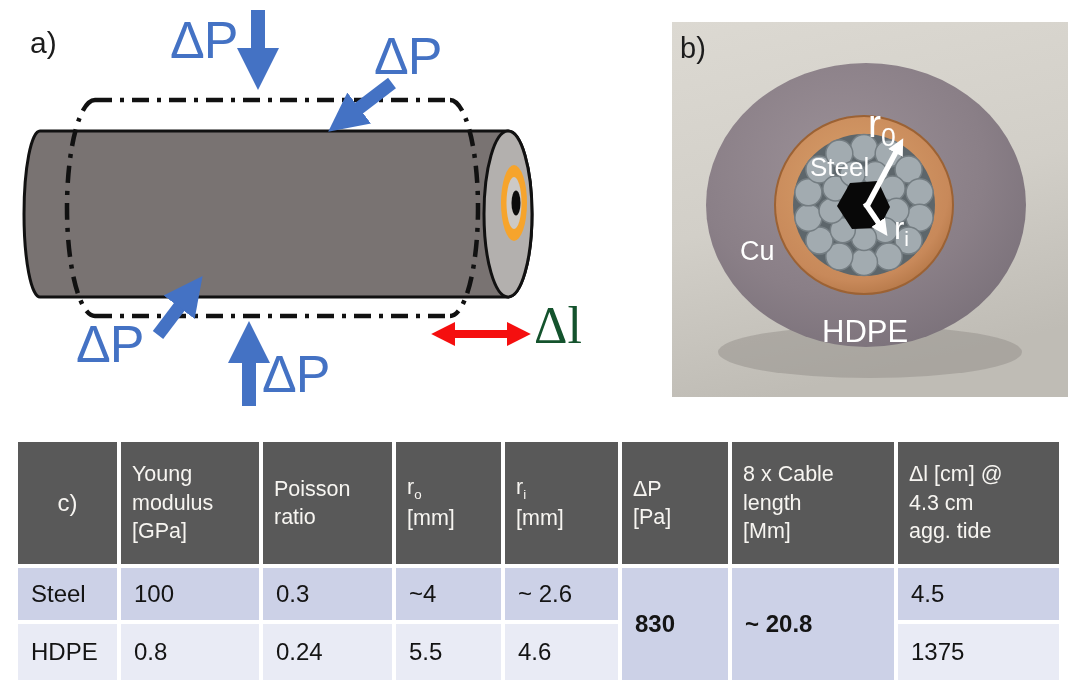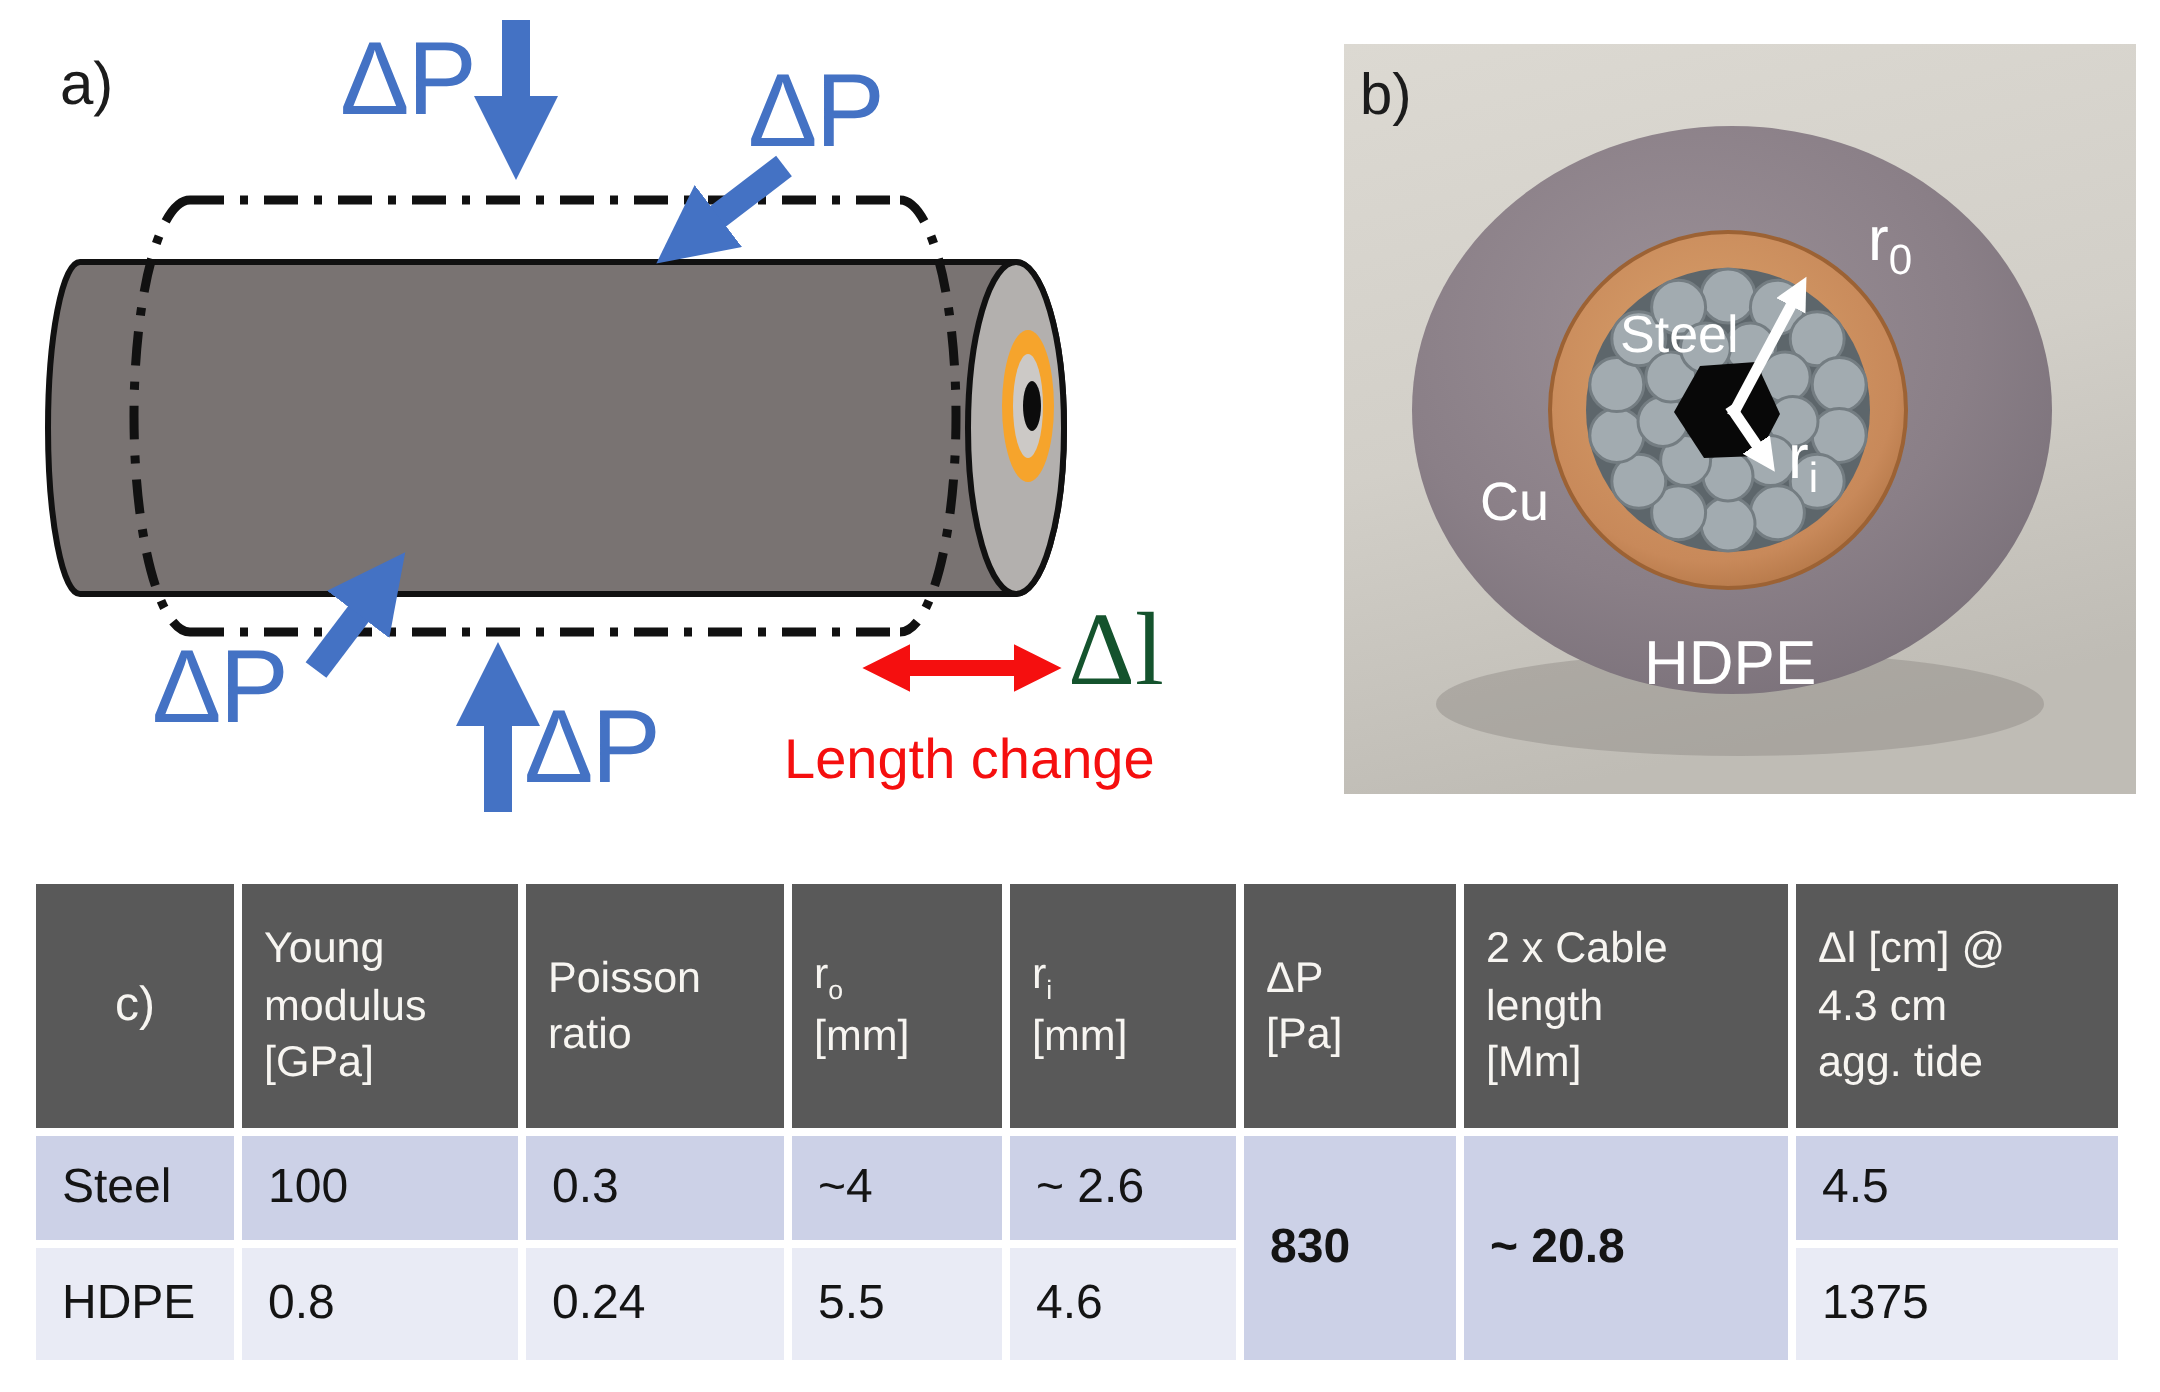--- a/index.html
+++ b/index.html
@@ -83,21 +83,20 @@
 
     <line x1="452" y1="334" x2="510" y2="334" stroke="#f50f0f" stroke-width="8" marker-start="url(#redHeadS)" marker-end="url(#redHeadE)"></line>
   </svg>
 
   <div class="abs panel-label" style="left:30px;top:28px;">a)</div>
   <div class="abs dp-label" style="left:170px;top:14px;">ΔP</div>
   <div class="abs dp-label" style="left:374px;top:30px;">ΔP</div>
   <div class="abs dp-label" style="left:76px;top:318px;">ΔP</div>
   <div class="abs dp-label" style="left:262px;top:348px;">ΔP</div>
   <div class="abs dl-label" style="left:534px;top:300px;">Δl</div>
-  <div class="abs length-change" style="left:392px;top:366px;">Length change</div>
 
   <svg class="abs" style="left:660px;top:0;" width="420" height="400" viewBox="0 0 420 400">
     <defs>
       <linearGradient id="photoBg" x1="0" y1="0" x2="0.25" y2="1">
         <stop offset="0" stop-color="#dcd9d2"></stop>
         <stop offset="0.55" stop-color="#d2cfc8"></stop>
         <stop offset="1" stop-color="#bfbcb5"></stop>
       </linearGradient>
       <radialGradient id="hdpeGrad" cx="0.42" cy="0.36" r="0.75">
         <stop offset="0" stop-color="#9b9097"></stop>
@@ -150,21 +149,21 @@
       </g>
       <polygon points="230,207 219,228 192,229 177,206 190,183 218,181" fill="#080808"></polygon>
     </g>
 
     <line x1="206" y1="208" x2="237" y2="150" stroke="#ffffff" stroke-width="5.5" marker-end="url(#whiteHead)"></line>
     <line x1="205" y1="203" x2="220" y2="225" stroke="#ffffff" stroke-width="5.5" marker-end="url(#whiteHead)"></line>
   </svg>
 
   <div class="abs panel-label" style="left:680px;top:34px;font-size:29px;">b)</div>
   <div class="abs photo-label" style="left:810px;top:154px;font-size:26px;">Steel</div>
-  <div class="abs photo-label" style="left:934px;top:104px;font-size:31px;"><span>r</span><sub>0</sub></div>
+  <div class="abs photo-label" style="left:868px;top:104px;font-size:39px;"><span>r</span><sub>0</sub></div>
   <div class="abs photo-label" style="left:740px;top:206px;font-size:27px;margin-top:32px;">Cu</div>
   <div class="abs photo-label" style="left:894px;top:213px;font-size:31px;"><span>r</span><sub>i</sub></div>
   <div class="abs photo-label" style="left:822px;top:316px;font-size:31px;">HDPE</div>
 
   <table class="props">
     <colgroup>
       <col style="width:99px">
         <col style="width:138px">
         <col style="width:129px">
       <col style="width:105px">
@@ -178,21 +177,21 @@
       <td class="th c-label">c)</td>
       <td class="th">Young
 modulus
 [GPa]</td>
       <td class="th">Poisson
 ratio</td>
       <td class="th"><span>r</span><sub>o</sub><br><span>[mm]</span></td>
       <td class="th"><span>r</span><sub>i</sub><br><span>[mm]</span></td>
       <td class="th">ΔP
 [Pa]</td>
-      <td class="th">2 x Cable
+      <td class="th">8 x Cable
 length
 [Mm]</td>
       <td class="th">Δl [cm] @
 4.3 cm
 agg. tide</td>
     </tr>
     <tr class="row-steel">
       <td class="cell">Steel</td>
       <td class="cell">100</td>
       <td class="cell">0.3</td>

